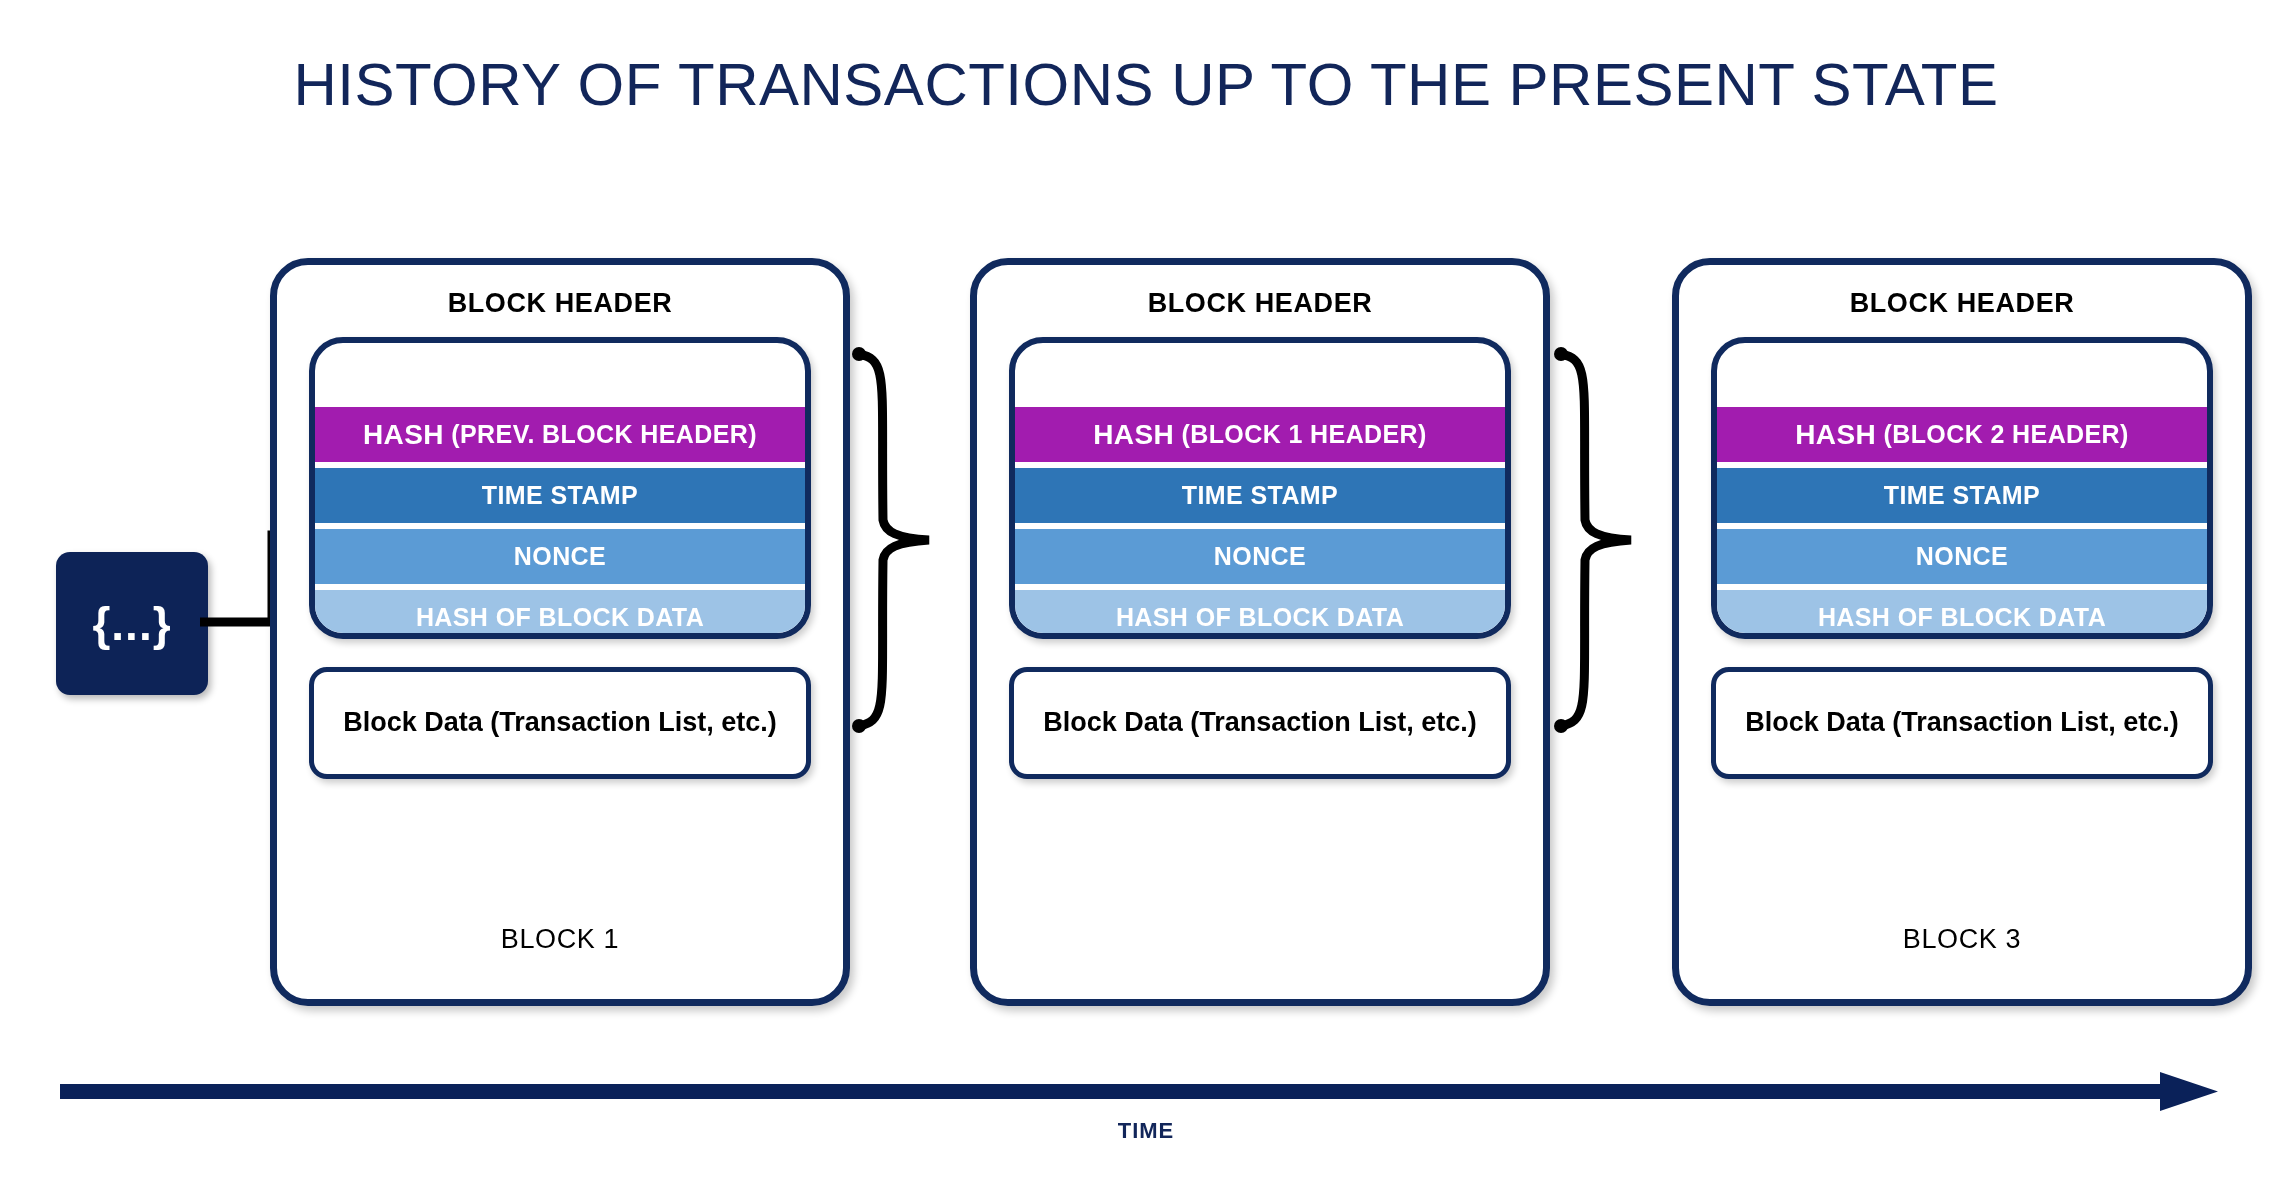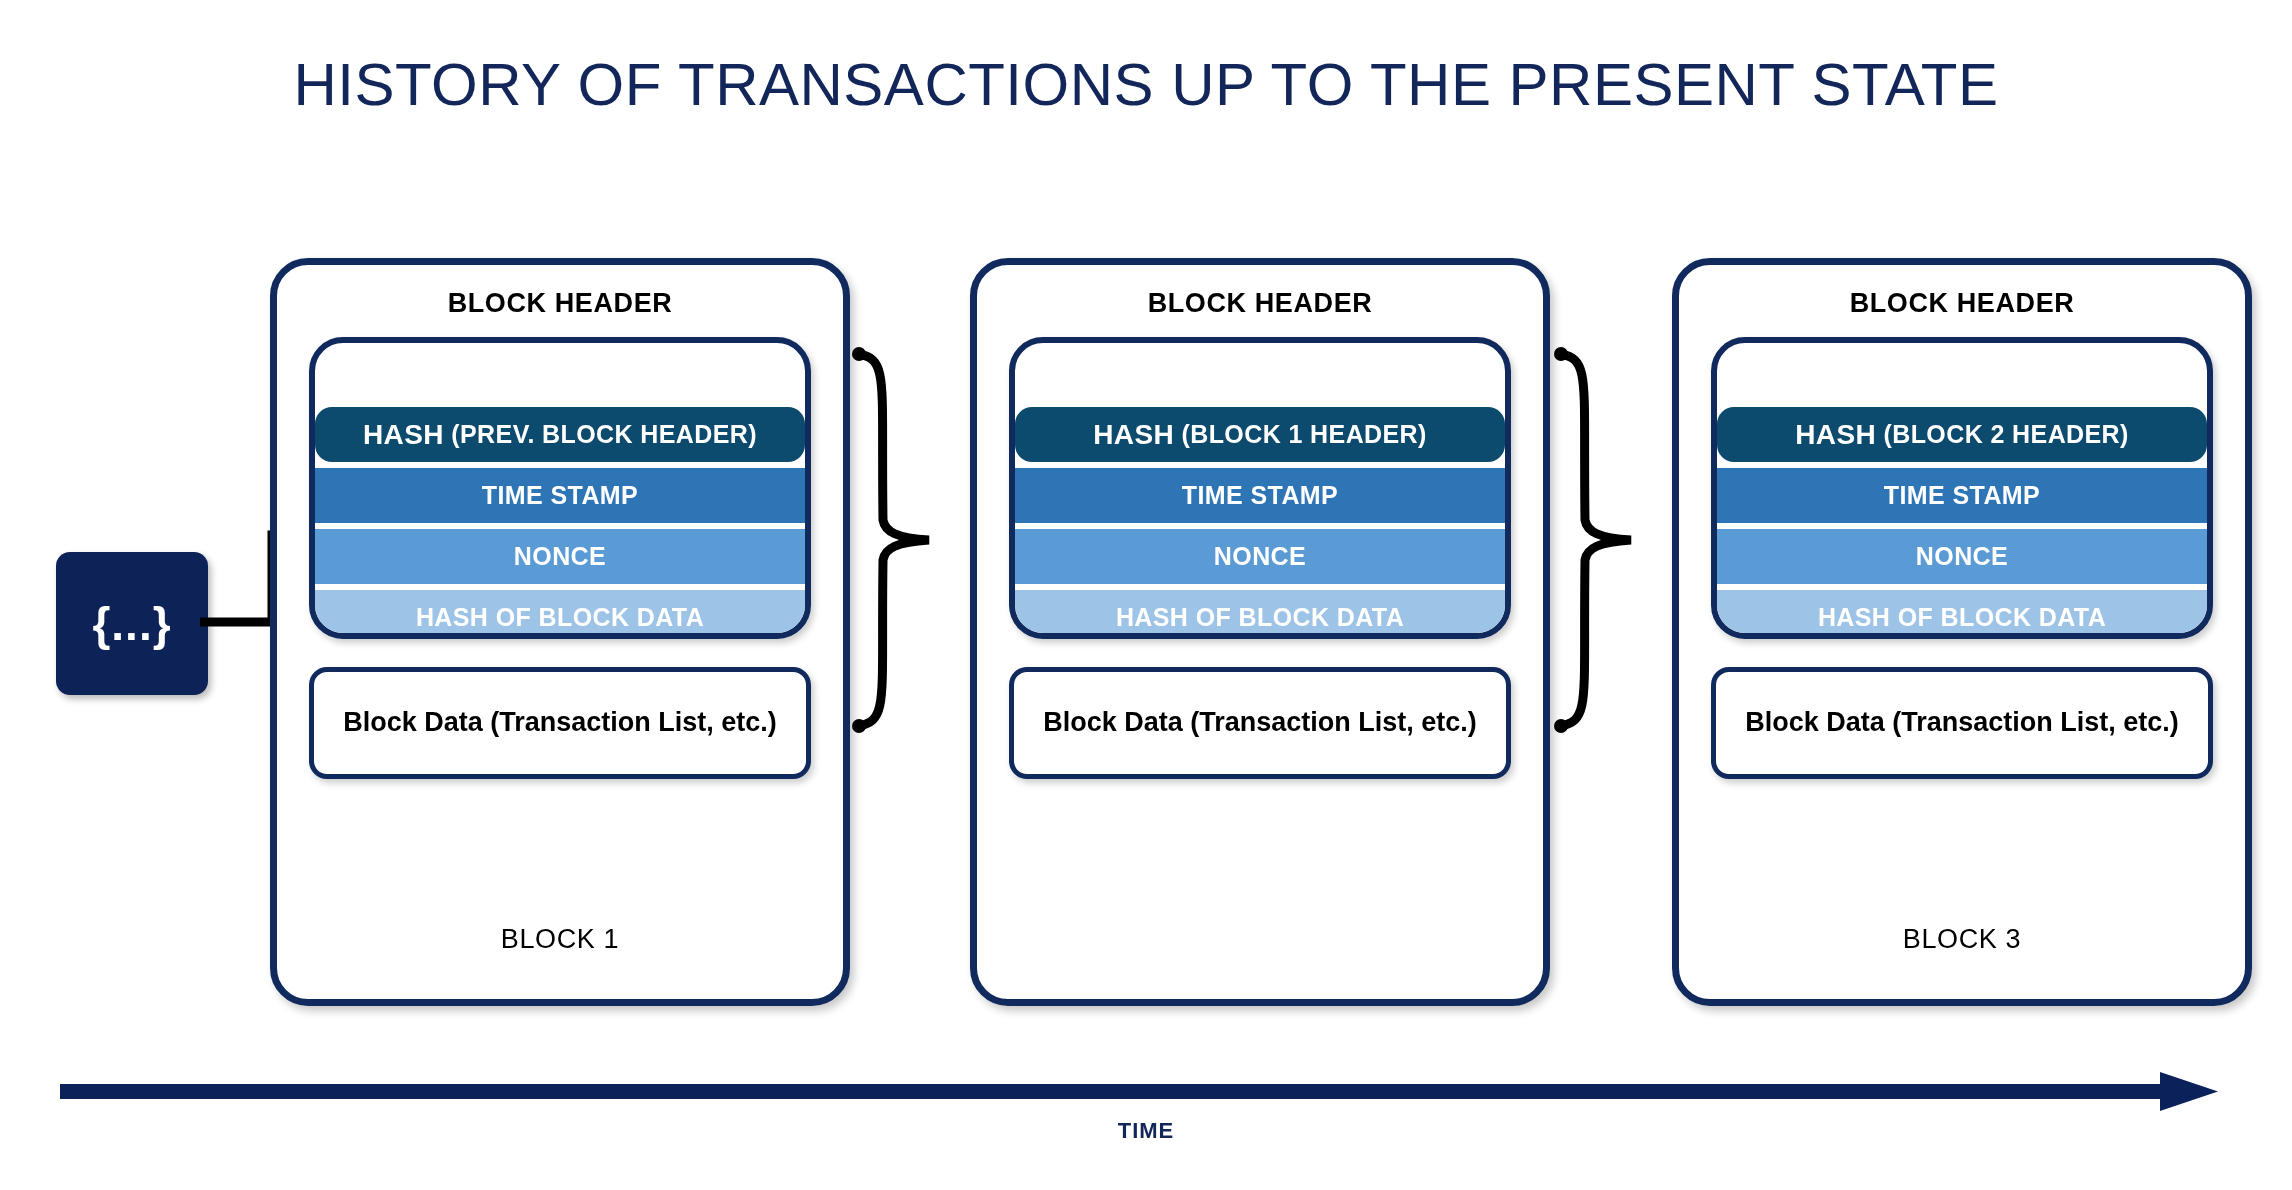--- a/index.html
+++ b/index.html
@@ -120,21 +120,21 @@
     font-size: 25px;
     font-weight: 700;
     letter-spacing: 0.4px;
     margin-bottom: 6px;
     white-space: nowrap;
   }
   .field-row:last-child { margin-bottom: 0; }
   .field-row .big { font-size: 28px; }
   .field-row .small { font-size: 25px; }
 
-  .tone-0 { background: #0c4a6e; border-radius: 17px; }
+  .tone-0 { background: #a21caf; }
   .tone-1 { background: #2E75B6; }
   .tone-2 { background: #5B9BD5; }
   .tone-3 { background: #9DC3E6; }
 
   
   .block-data-box {
     position: absolute;
     left: 32px;
     right: 32px;
     top: 402px;

